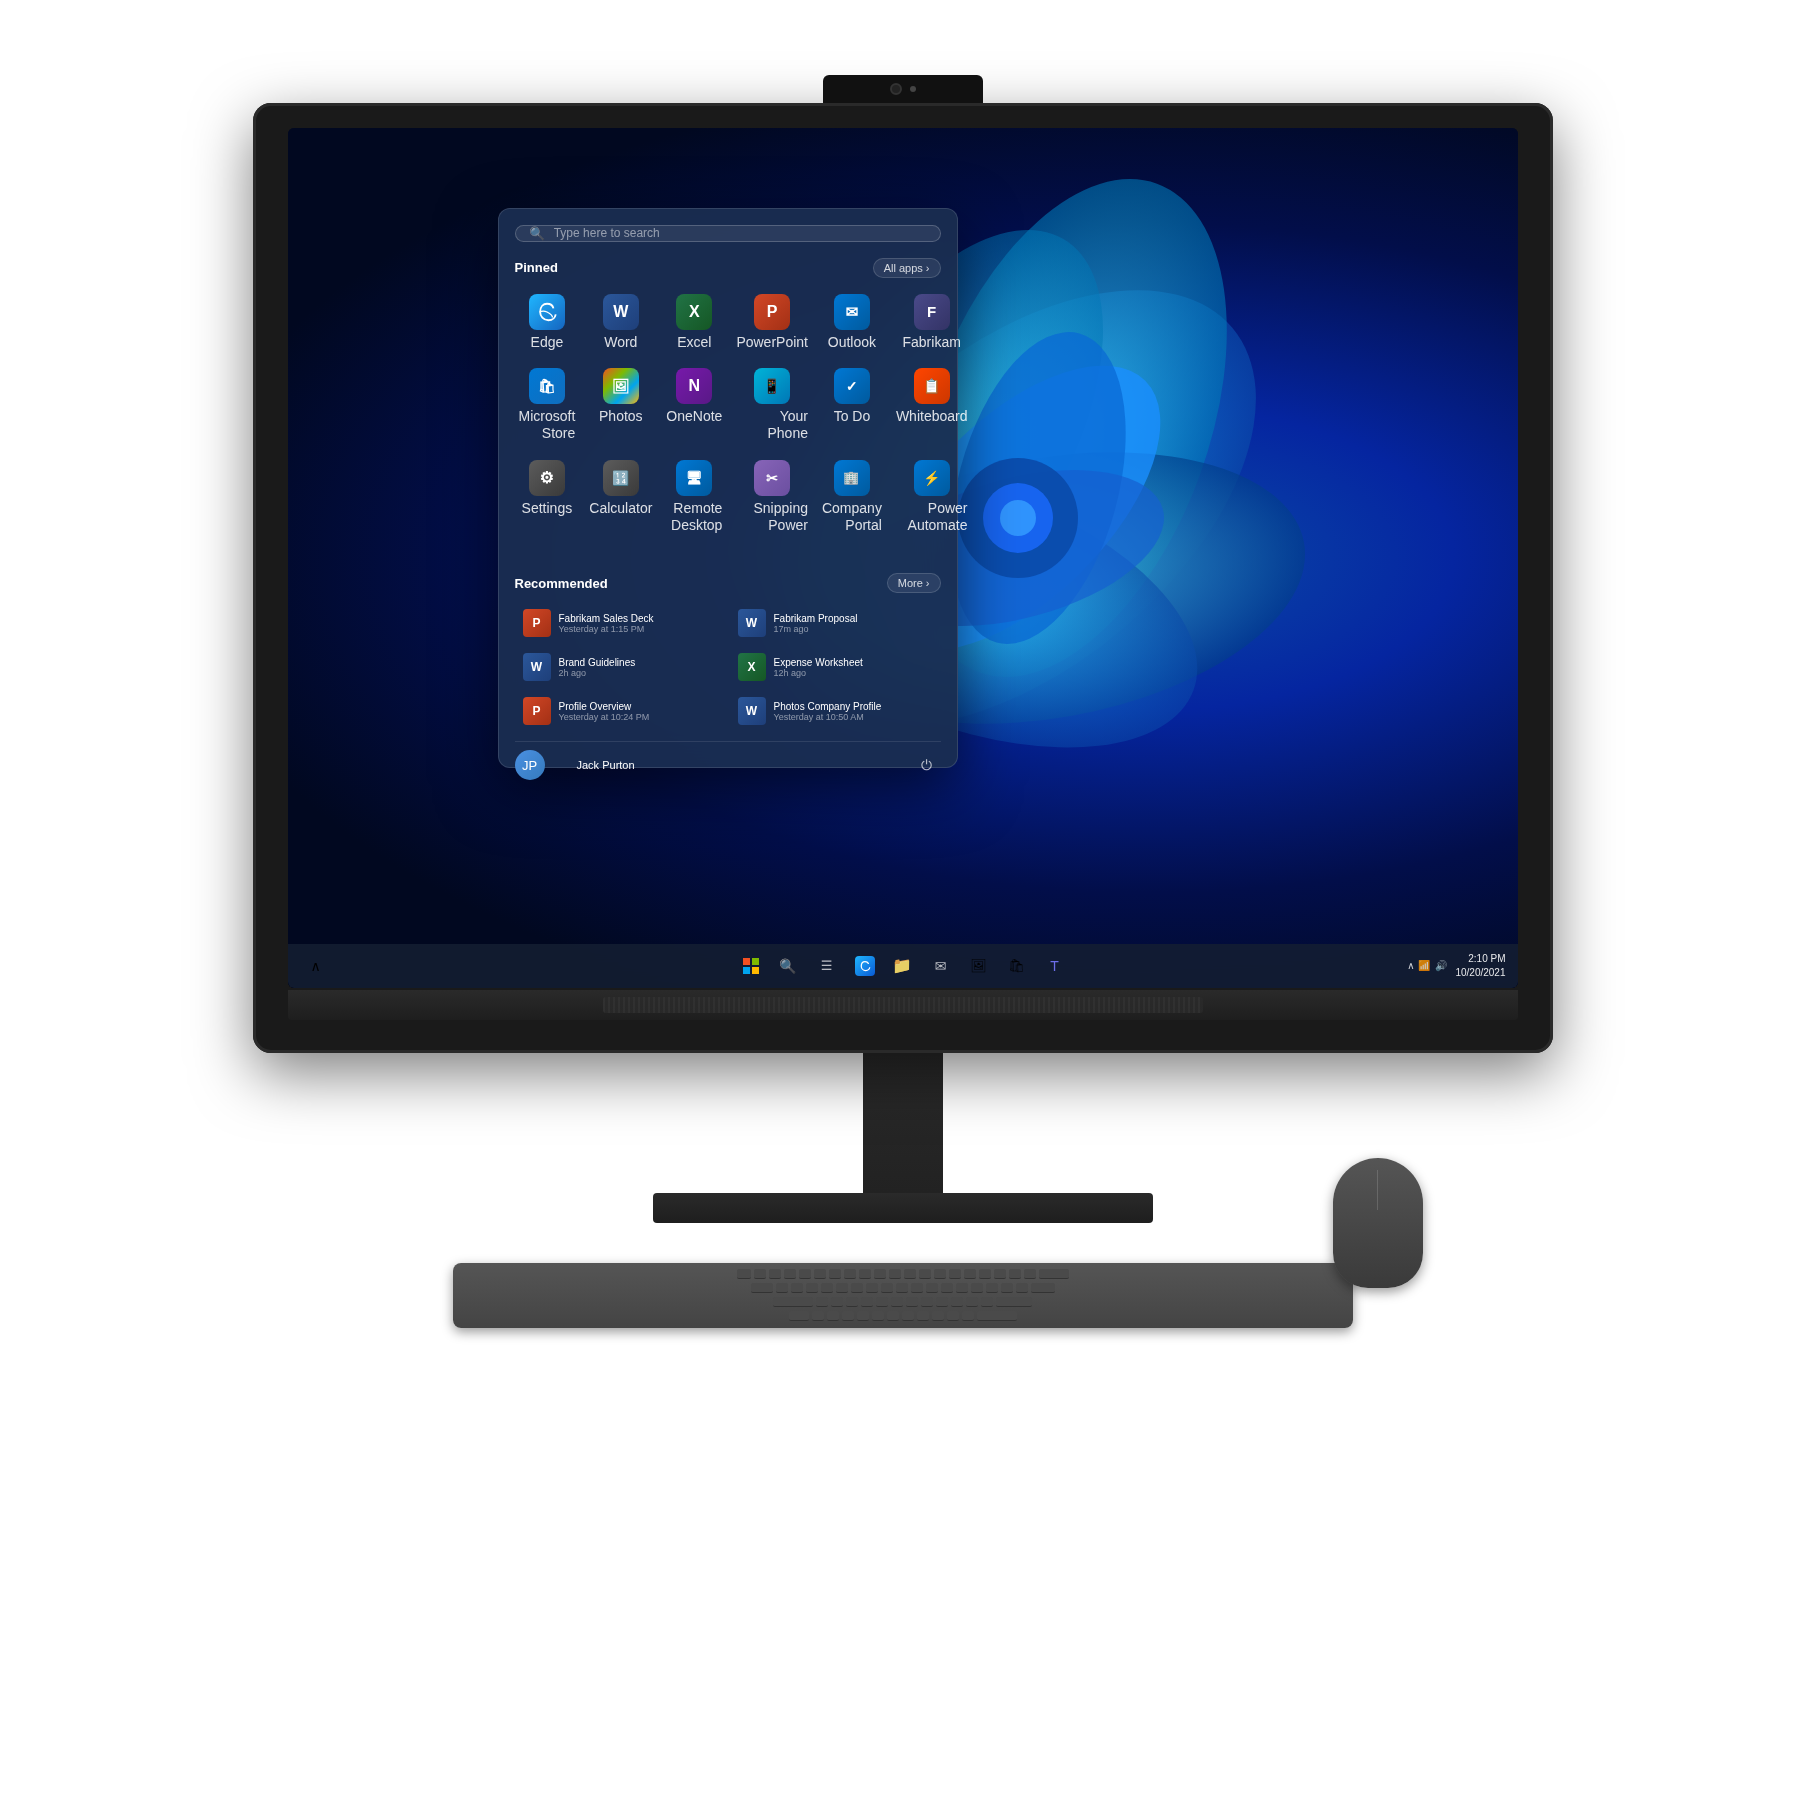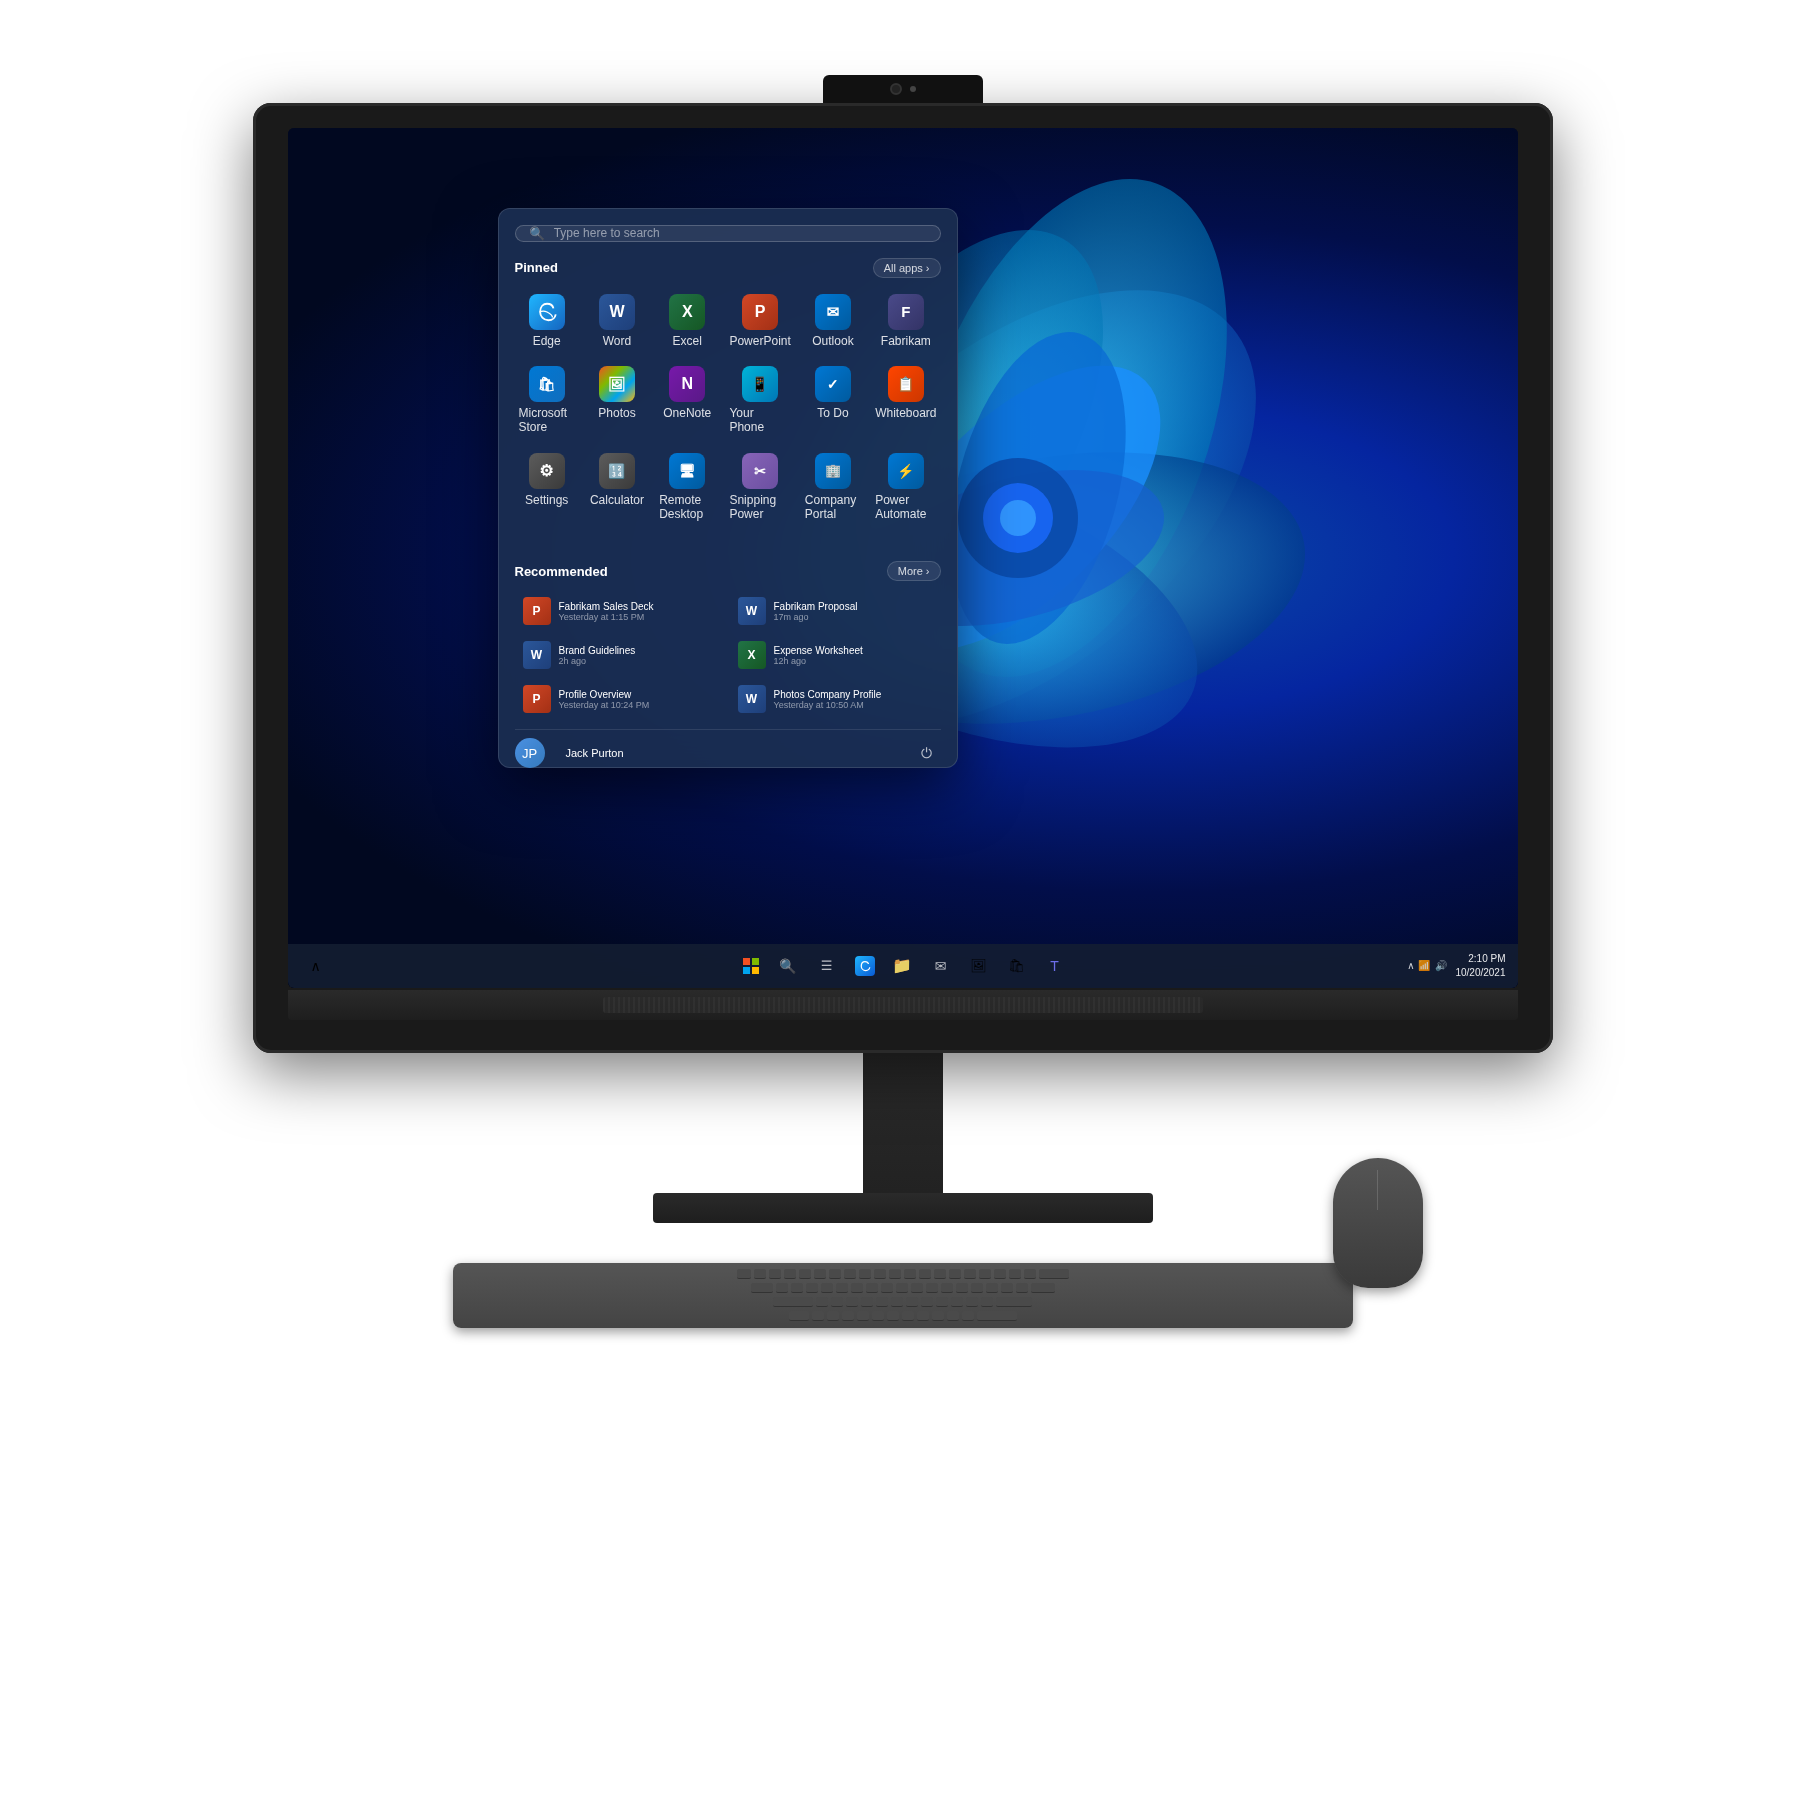--- a/index.html
+++ b/index.html
@@ -169,22 +169,22 @@
       height: 36px;
       border-radius: 8px;
       display: flex;
       align-items: center;
       justify-content: center;
       font-size: 18px;
       font-weight: bold;
     }
     .app-label {
       color: rgba(255,255,255,0.85);
-      font-size: 12px;
-      text-align: left;
+      font-size: 14px;
+      text-align: right;
       line-height: 1.2;
     }
 
     
     .edge-icon { background: linear-gradient(135deg, #1fb6ff, #1565c0); }
     .word-icon { background: linear-gradient(135deg, #2b579a, #1e3f7a); }
     .excel-icon { background: linear-gradient(135deg, #217346, #155724); }
     .ppt-icon { background: linear-gradient(135deg, #d24726, #a33015); }
     .outlook-icon { background: linear-gradient(135deg, #0078d4, #005a9e); }
     .fabrikam-icon { background: linear-gradient(135deg, #4a4a8a, #333366); }
@@ -268,21 +268,21 @@
       display: flex;
       align-items: center;
       justify-content: space-between;
       margin-top: 10px;
       padding-top: 8px;
       border-top: 1px solid rgba(255,255,255,0.1);
     }
     .user-info {
       display: flex;
       align-items: center;
-      gap: 1px;
+      gap: 12px;
     }
     .user-avatar {
       width: 30px;
       height: 30px;
       border-radius: 50%;
       background: linear-gradient(135deg, #4a90e2, #357abd);
       display: flex;
       align-items: center;
       justify-content: center;
       font-size: 13px;

